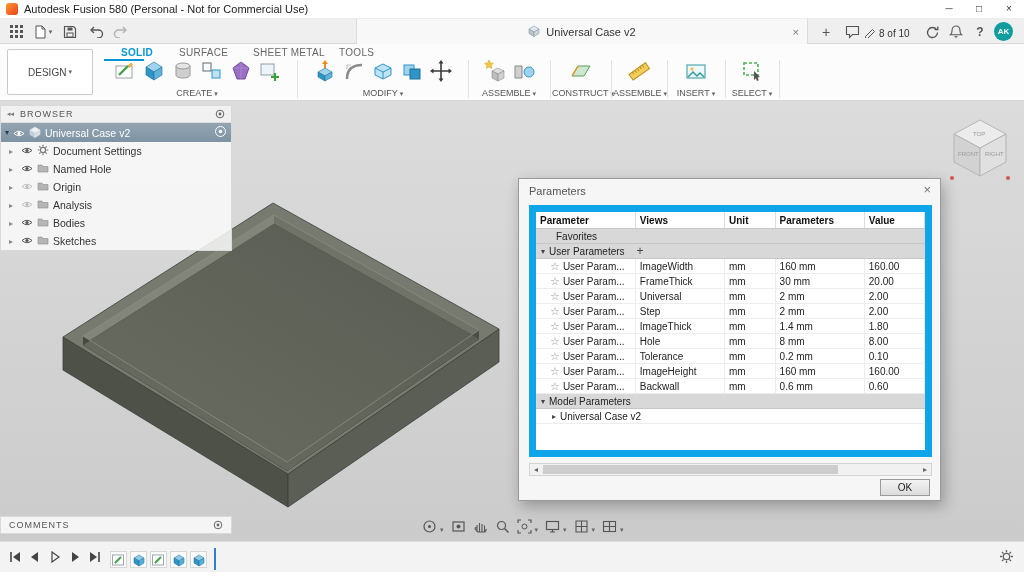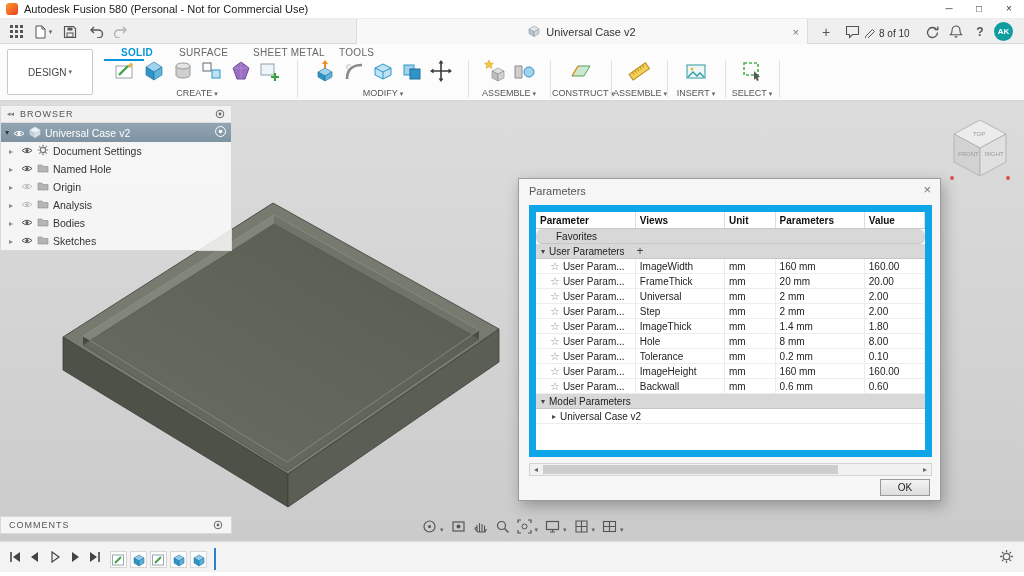--- a/index.html
+++ b/index.html
@@ -435,21 +435,21 @@
         <span style="position:absolute;right:9px;top:3px;font-size:13px;color:#777;">×</span>
       </div>
       <div style="position:absolute;left:10px;top:26px;width:403px;height:252px;background:#fff;border:7px solid #0ea5e9;overflow:hidden;">
         <div class="phead">
           <div class="pc1">Parameter</div>
           <div class="pc2">Views</div>
           <div class="pc3">Unit</div>
           <div class="pc4">Parameters</div>
           <div class="pc5">Value</div>
         </div>
-        <div class="grayrow" style="padding-left:20px;border-radius:6px;">
+        <div class="grayrow" style="padding-left:20px;">
           <span>Favorites</span>
         </div>
         <div class="grayrow" style="padding-left:5px;">
           <span class="pcaret">▾</span>
           <span>User Parameters</span>
           <span style="margin-left:8px;font-size:12px;color:#444;">+</span>
         </div>
         <div id="param-rows">
             <div class="prow">
               <div class="pc1">
@@ -461,21 +461,21 @@
               <div class="pc4">160 mm</div>
               <div class="pc5">160.00</div>
             </div>
             <div class="prow">
               <div class="pc1">
                 <span class="pstar">☆</span>
                 <span>User Param...</span>
               </div>
               <div class="pc2">FrameThick</div>
               <div class="pc3">mm</div>
-              <div class="pc4">20 mm</div>
+              <div class="pc4">30 mm</div>
               <div class="pc5">20.00</div>
             </div>
             <div class="prow">
               <div class="pc1">
                 <span class="pstar">☆</span>
                 <span>User Param...</span>
               </div>
               <div class="pc2">Universal</div>
               <div class="pc3">mm</div>
               <div class="pc4">2 mm</div>

